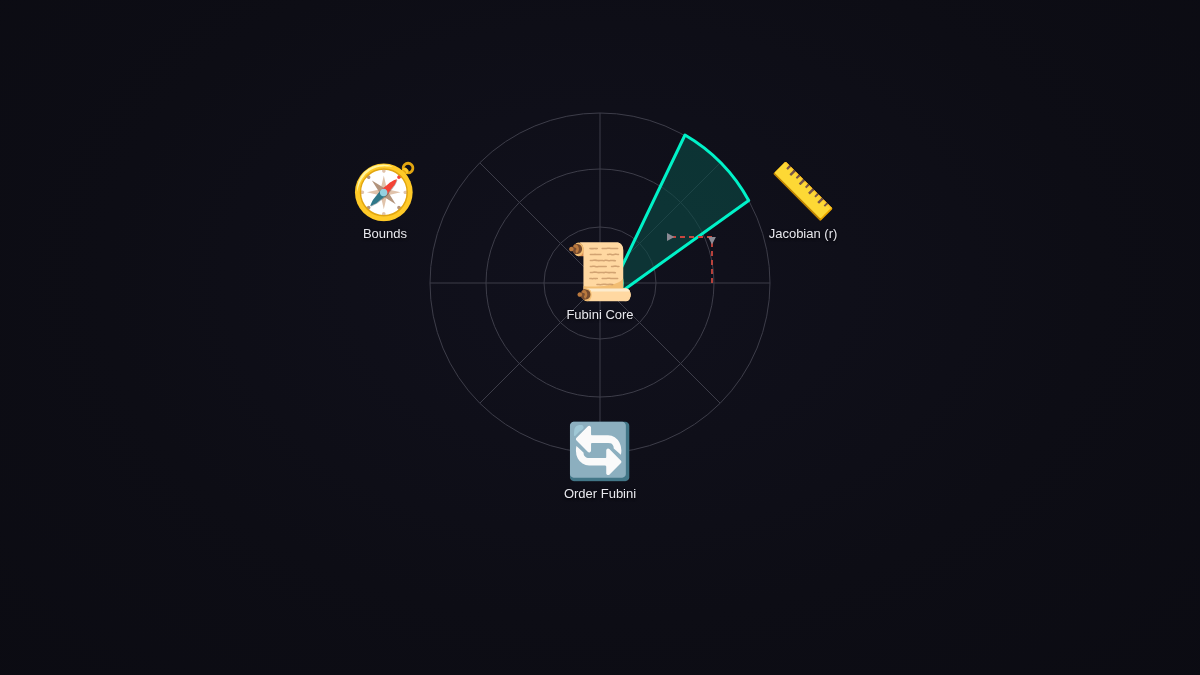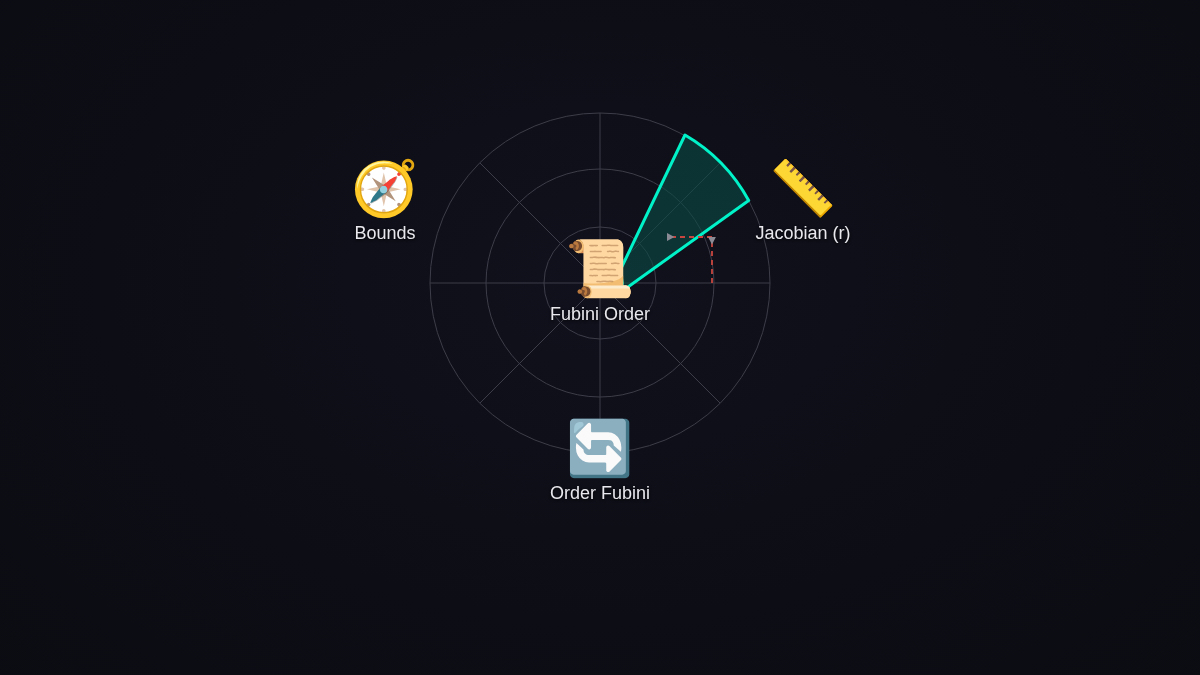--- a/index.html
+++ b/index.html
@@ -45,21 +45,21 @@
   }
   .node-glyph {
     font-family: "DejaVu Sans", sans-serif;
     line-height: 1;
     text-align: center;
     user-select: none;
   }
   .node-label {
     margin-top: 7px;
     color: #e8e8ee;
-    font-size: 18px;
+    font-size: 13px;
     font-family: "Liberation Sans", sans-serif;
     white-space: nowrap;
     text-shadow: 0 1px 3px rgba(0,0,0,.85);
   }
 
   #node-core        { left: 600px; top: 283px; }
   #node-core .node-glyph  { font-size: 56px; }
   #node-bounds      { left: 385px; top: 203px; }
   #node-bounds .node-glyph { font-size: 54px; }
   #node-jacobian    { left: 803px; top: 203px; }
@@ -117,21 +117,21 @@
              A 22 22 0 0 0 619.2 272.3 Z" fill="#0c4a45" fill-opacity="0.62" stroke="#00f2c8" stroke-width="3" stroke-linejoin="round"></path>
 
     <g stroke="#c8463f" stroke-width="1.8" fill="none" stroke-dasharray="5 4">
       <line x1="712" y1="237" x2="668" y2="237" marker-end="url(#arrowLeft)"></line>
       <line x1="712" y1="283" x2="712" y2="238" marker-end="url(#arrowUp)"></line>
     </g>
   </svg>
 
   <div class="node" id="node-core">
     <div class="node-glyph">📜</div>
-    <div class="node-label">Fubini Order</div>
+    <div class="node-label">Fubini Core</div>
   </div>
 
   <div class="node" id="node-bounds">
     <div class="node-glyph">🧭</div>
     <div class="node-label">Bounds</div>
   </div>
 
   <div class="node" id="node-jacobian">
     <div class="node-glyph">📏</div>
     <div class="node-label">Jacobian (r)</div>

